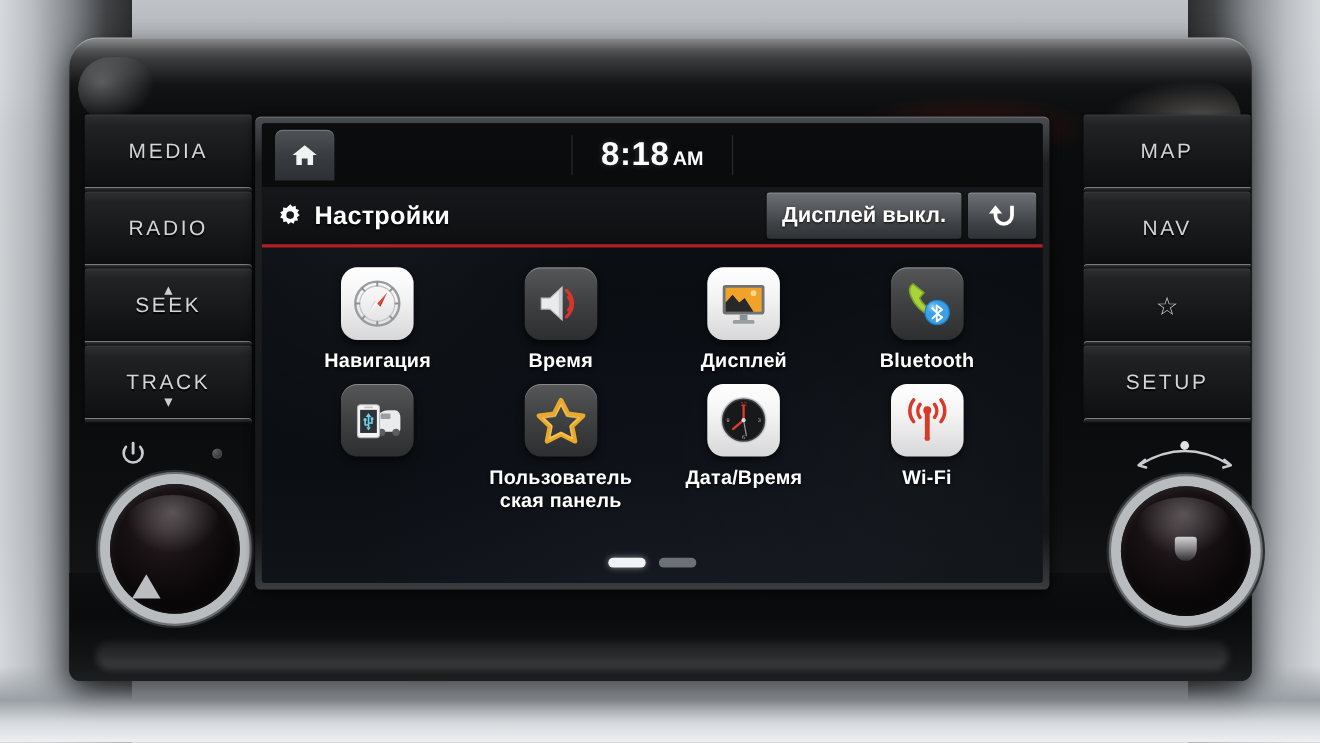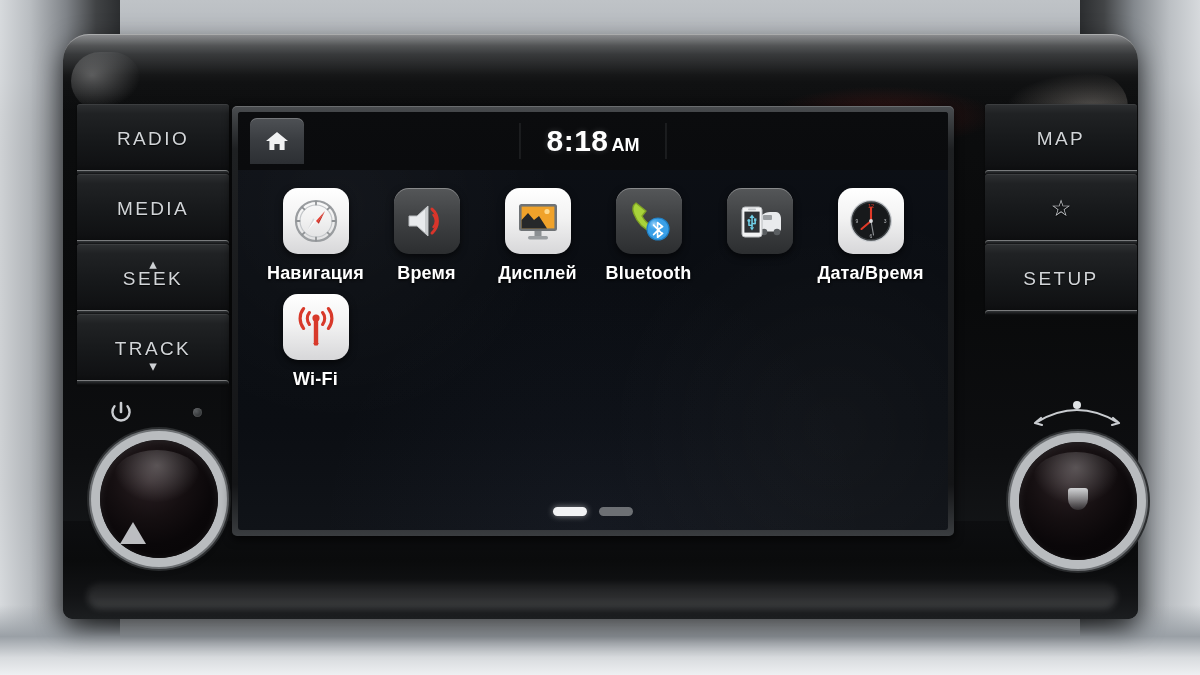--- a/index.html
+++ b/index.html
@@ -233,21 +233,21 @@
   .title-btn .t{
     color:#ffffff;font-size:20px;font-weight:bold;white-space:nowrap;
     text-shadow:0 1px 2px rgba(0,0,0,.85);
   }
   .title-btn.back{width:62px;padding:0;}
   .title-btn.back svg{display:block;}
 
   
   .grid{
     position:relative;padding:18px 22px 0 22px;
-    display:grid;grid-template-columns:repeat(6,1fr);
+    display:grid;grid-template-columns:repeat(4,1fr);
     row-gap:10px;
   }
   .cell{display:flex;flex-direction:column;align-items:center;cursor:pointer;}
   .tile{
     width:66px;height:66px;border-radius:15px;position:relative;
     box-shadow:0 3px 7px rgba(0,0,0,.6), inset 0 1px 0 rgba(255,255,255,.30);
     display:flex;align-items:center;justify-content:center;overflow:hidden;
   }
   .tile.light{background:linear-gradient(180deg,#ffffff 0%,#f2f2f2 46%,#d7d7d9 100%);}
   .tile.dark{background:linear-gradient(180deg,#555759 0%,#414345 42%,#2c2e30 100%);}
@@ -292,38 +292,41 @@
         <svg width="9" height="11" viewBox="0 0 9 11">
           <path d="M4.0 0.4 L7.2 3.1 L4.0 5.5 L4.0 0.4 Z M4.0 5.5 L7.2 7.9 L4.0 10.6 L4.0 5.5 Z M1.3 2.2 L6.9 8.0 M1.3 8.8 L6.9 3.0" stroke="#0a0b0c" stroke-width="1.25" fill="none" stroke-linejoin="round"></path>
         </svg>
       </span>
       <span>Bluetooth</span>
     </div>
   </div>
 
   <div class="btn-col left">
     <div class="hwbtn">
+      <span class="lbl">MEDIA</span>
+    </div>
+    <div class="hwbtn">
       <span class="lbl">RADIO</span>
-    </div>
-    <div class="hwbtn">
-      <span class="lbl">MEDIA</span>
     </div>
     <div class="hwbtn with-chev-up">
       <span class="chev up">▴</span>
       <span class="lbl">SEEK</span>
     </div>
     <div class="hwbtn with-chev-down">
       <span class="lbl">TRACK</span>
       <span class="chev down">▾</span>
     </div>
   </div>
 
   <div class="btn-col right">
     <div class="hwbtn">
       <span class="lbl">MAP</span>
+    </div>
+    <div class="hwbtn">
+      <span class="lbl">NAV</span>
     </div>
     <div class="hwbtn">
       <span class="star-glyph">☆</span>
     </div>
     <div class="hwbtn">
       <span class="lbl">SETUP</span>
     </div>
   </div>
 
   <div class="knob-wrap left">
@@ -368,20 +371,44 @@
               <path d="M13 3 L24 12 L20.6 12 L20.6 21 L15.6 21 L15.6 15 L10.4 15 L10.4 21 L5.4 21 L5.4 12 L2 12 Z" fill="#f1f2f3"></path>
             </svg>
           </span>
         </div>
         <div class="clock-zone">
           <span class="clock-time">8:18</span>
           <span class="clock-ampm">AM</span>
         </div>
       </div>
 
+      <div class="titlebar">
+        <div class="title-left">
+          <span class="gear-icon">
+            <svg width="24" height="24" viewBox="0 0 24 24">
+              <path d="M12 1.6 L13.9 4.0 L16.8 3.1 L17.0 6.1 L19.9 6.9 L18.4 9.5 L20.4 11.7 L18.0 13.5
+                       L18.9 16.4 L15.9 16.7 L15.0 19.5 L12.4 18.1 L10.0 19.9 L8.4 17.4 L5.5 17.9
+                       L5.4 14.9 L2.7 13.8 L4.3 11.3 L2.7 8.9 L5.4 7.7 L5.4 4.7 L8.4 5.0 Z" fill="#ffffff"></path>
+              <circle cx="11.8" cy="11.5" r="3.5" fill="#16181b"></circle>
+            </svg>
+          </span>
+          <span class="title-text">Настройки</span>
+        </div>
+        <div class="title-btn">
+          <span class="t">Дисплей выкл.</span>
+        </div>
+        <div class="title-btn back">
+          <span>
+            <svg width="34" height="26" viewBox="0 0 34 26">
+              <path d="M26 4 L26 13 A 7.5 7.5 0 0 1 11 13 L11 10" stroke="#ffffff" stroke-width="3.4" fill="none" stroke-linecap="butt"></path>
+              <path d="M11 3.5 L5 11 L17 11 Z" fill="#ffffff"></path>
+            </svg>
+          </span>
+        </div>
+      </div>
 
       <div class="grid">
 
         <div class="cell">
           <div class="tile light">
             <svg width="52" height="52" viewBox="0 0 52 52">
               <circle cx="26" cy="26" r="20" fill="none" stroke="#9a9da0" stroke-width="2.2"></circle>
               <circle cx="26" cy="26" r="16" fill="none" stroke="#c3c6c9" stroke-width="1.2"></circle>
               <g stroke="#8f9295" stroke-width="1.8" stroke-linecap="round">
                 <path d="M26 6.6 L26 9.6"></path>
@@ -465,20 +492,29 @@
                 <rect x="20.4" y="24.6" width="1.5" height="4.6"></rect>
                 <rect x="14.9" y="29.6" width="3.4" height="1.4"></rect>
                 <rect x="17.8" y="27.9" width="3.4" height="1.4"></rect>
                 <circle cx="14.9" cy="25.6" r="1.5"></circle>
                 <rect x="20.0" y="23.4" width="2.4" height="2.4"></rect>
               </g>
             </svg>
           </div>
         </div>
 
+        <div class="cell">
+          <div class="tile dark">
+            <svg width="50" height="50" viewBox="0 0 50 50">
+              <path d="M25 7 L31.3 19.2 L45 21 L35 30.6 L37.6 44 L25 37.6 L12.4 44 L15 30.6 L5 21 L18.7 19.2 Z" fill="none" stroke="#e8a92c" stroke-width="4.4" stroke-linejoin="round"></path>
+              <path d="M25 11 L30.2 21.4 L41.3 22.9 L33.2 30.7 L35.3 41.6 L25 36.4 L14.7 41.6 L16.8 30.7 L8.7 22.9 L19.8 21.4 Z" fill="none" stroke="#f7d06a" stroke-width="1.4" stroke-linejoin="round" opacity=".7"></path>
+            </svg>
+          </div>
+          <div class="cell-label">Пользователь<br>ская панель</div>
+        </div>
 
         <div class="cell">
           <div class="tile light">
             <svg width="54" height="54" viewBox="0 0 54 54">
               <circle cx="27" cy="27" r="21" fill="#c9ccd0"></circle>
               <circle cx="27" cy="27" r="19" fill="#17191b"></circle>
               <circle cx="27" cy="27" r="19" fill="none" stroke="#3c4043" stroke-width="1.4"></circle>
               <text x="27" y="14.2" font-size="5.6" fill="#e03a28" text-anchor="middle" font-family="Liberation Sans, sans-serif">12</text>
               <text x="41.2" y="29" font-size="5" fill="#b8bbbe" text-anchor="middle" font-family="Liberation Sans, sans-serif">3</text>
               <text x="27" y="44.2" font-size="5" fill="#b8bbbe" text-anchor="middle" font-family="Liberation Sans, sans-serif">6</text>

